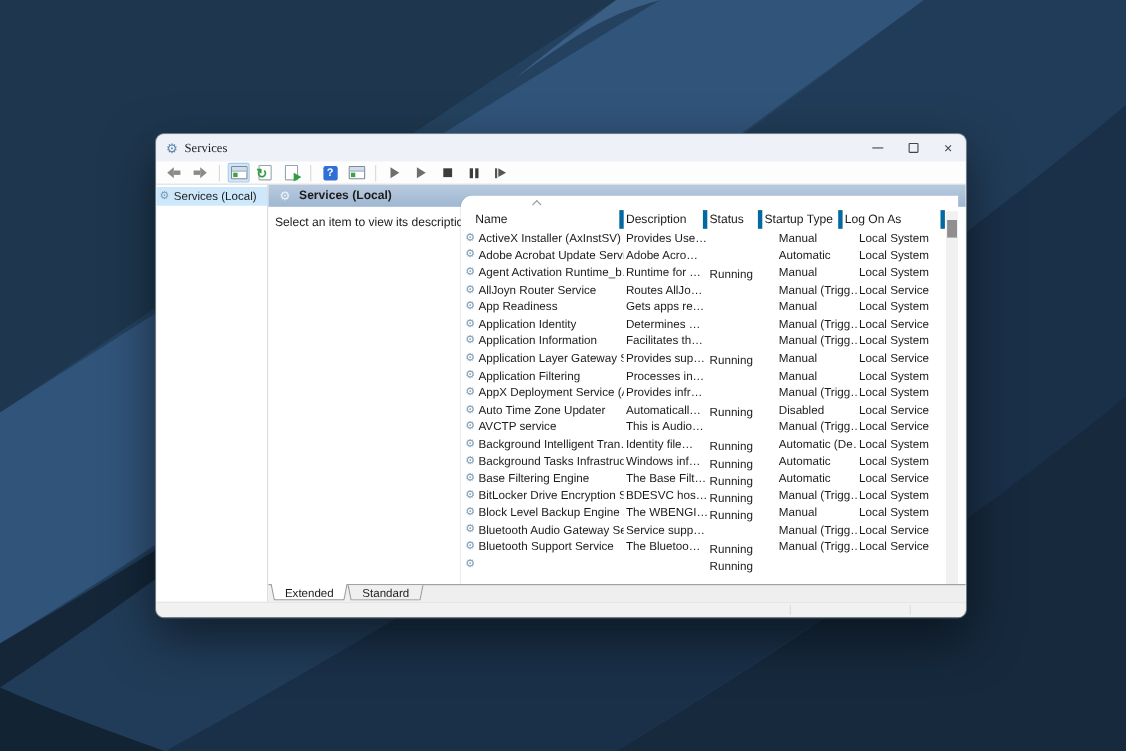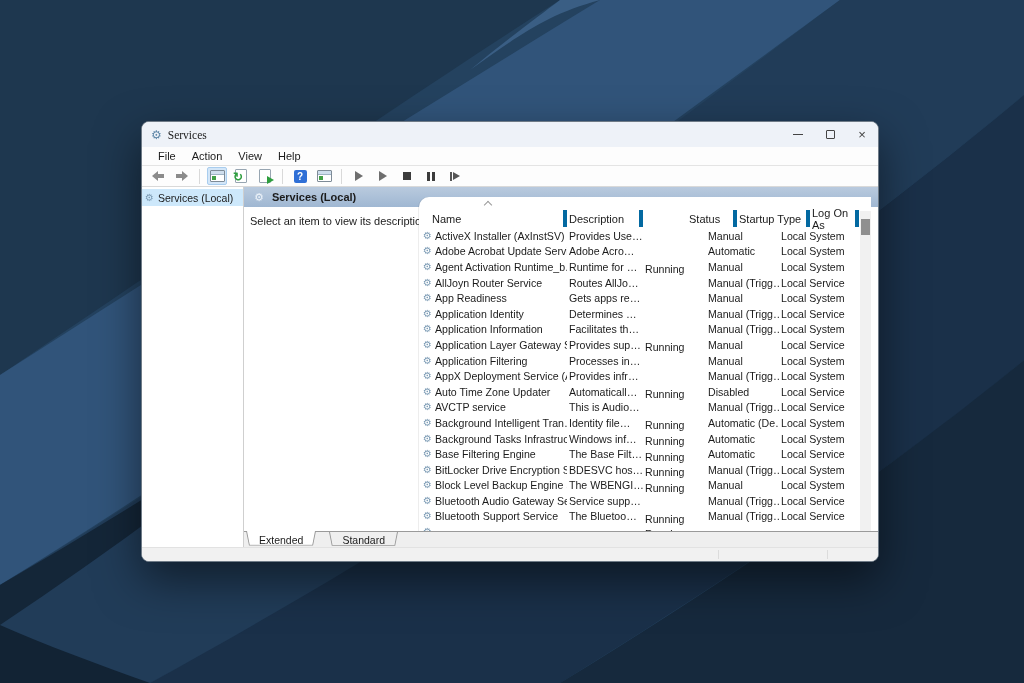--- a/index.html
+++ b/index.html
@@ -71,37 +71,37 @@
   .list-panel { position:absolute; left:175px; top:10px; right:7px; bottom:0;
     background:#fff; border-top-left-radius:10px; overflow:hidden;
     box-shadow:-1px 0 0 rgba(0,0,0,.07); }
   .sort-caret { position:absolute; left:66px; top:5px; width:6px; height:6px;
     border-left:1px solid #9a9a9a; border-top:1px solid #9a9a9a; transform:rotate(45deg); }
   .col-headers { position:absolute; left:0; right:12px; top:13px; height:17px; display:flex; }
   .col-h { font-size:11px; color:#1b1b1b; display:flex; align-items:center; padding-left:2px;
     border-right:4px solid #0369a1; }
   .c-name { width:148px; padding-left:13px; }
   .c-desc { width:76px; }
-  .c-status { width:50px;margin-left:44px; }
+  .c-status { width:50px; }
   .c-startup { width:73px; }
   .c-logon { flex:1; }
 
   .rows { position:absolute; left:0; right:12px; top:31px; bottom:0; overflow:hidden; }
   .svc-row { height:15.6px; display:flex; align-items:center; }
   .cell { font-size:10.6px; color:#1b1b1b; white-space:nowrap; overflow:hidden; padding-left:2px; }
   .cell.name { width:148px; display:flex; align-items:center; padding-left:4px; }
   .cell.name .gear { font-size:10px; color:#7d9cb5; margin-right:3px; flex:0 0 auto; line-height:1; }
   .cell.desc { width:76px; } .cell.status { width:50px;margin-top:36px; } .cell.startup { width:73px;margin-left:13px; } .cell.logon { flex:1; }
 
   .vscroll { position:absolute; right:0; top:14px; bottom:0; width:11px; background:#f1f1f1; }
   .vthumb { position:absolute; left:1px; right:1px; top:8px; height:16px; background:#8f8f8f; }
 
   
   .tab-strip { height:16px; flex:0 0 auto; background:#efefef; border-top:1px solid #9a9a9a;
-    display:flex; padding-left:2px; position:relative;gap:13px; }
+    display:flex; padding-left:2px; position:relative; }
   .tab { position:relative; height:15px; padding:0 13px; display:flex; align-items:center; }
   .tab::before { content:""; position:absolute; inset:0; border:1px solid #9a9a9a; border-top:none;
     transform:perspective(9px) rotateX(-3deg); transform-origin:top; background:#efefef; }
   .tab.selected::before { background:#fff; top:-1px; }
   .tab .lbl { position:relative; font-size:10.5px; color:#1b1b1b; }
 
   .statusbar { height:14px; flex:0 0 auto; background:#f1f1f1; border-top:1px solid #e2e2e2; position:relative; }
   .sb-sep { position:absolute; top:2px; bottom:2px; width:1px; background:#dcdcdc; }
 
   .gear { font-family:"DejaVu Sans", sans-serif; }
@@ -134,26 +134,20 @@
           </div>
         <div class="win-btn">
             <span class="glyph-max"></span>
           </div>
         <div class="win-btn">
             <span class="glyph-close">×</span>
           </div>
       </div>
     </div>
 
-    <div class="menubar">
-      <span class="menu-item">File</span>
-      <span class="menu-item">Action</span>
-      <span class="menu-item">View</span>
-      <span class="menu-item">Help</span>
-    </div>
 
     <div class="toolbar">
       <div class="tb-btn">
         <span class="nav-arrow">
             <span class="arrow-head-l"></span>
             <span class="arrow-shaft"></span>
           </span>
       </div>
       <div class="tb-btn">
         <span class="nav-arrow">

